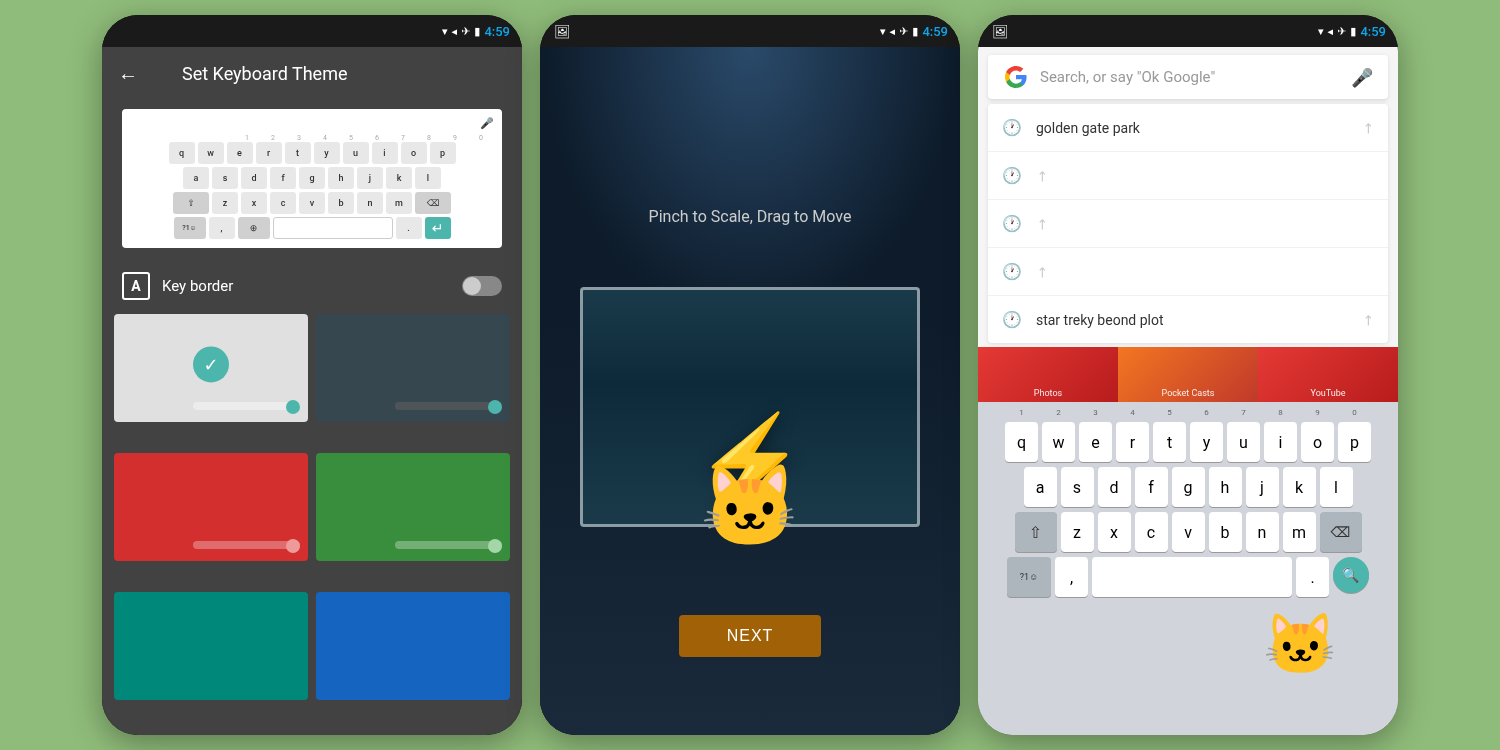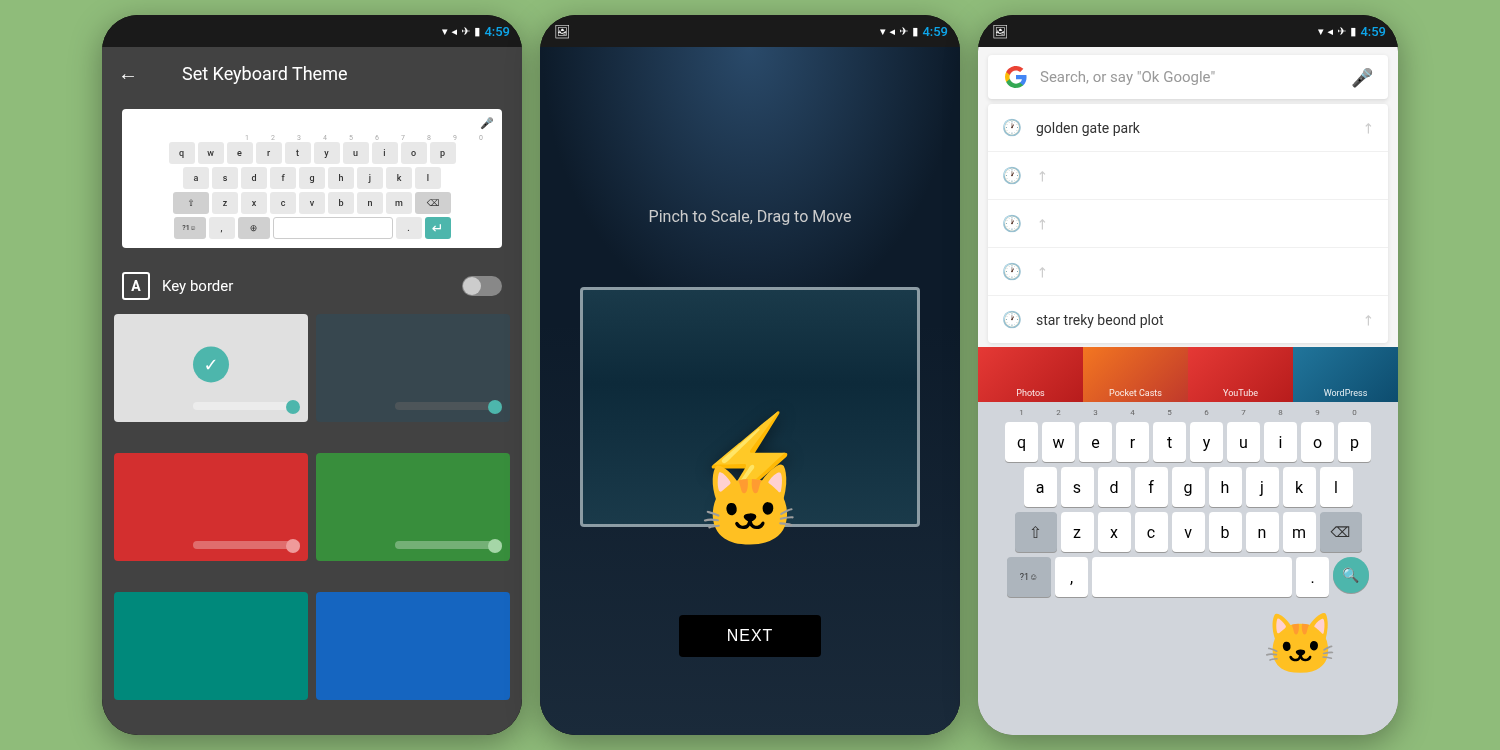--- a/index.html
+++ b/index.html
@@ -297,21 +297,21 @@
       justify-content: center;
     }
     .pikachu-emoji {
       font-size: 90px;
       margin-bottom: 10px;
       filter: drop-shadow(0 4px 8px rgba(0,0,0,0.5));
     }
     .next-btn {
       position: absolute;
       bottom: 78px;
-      background: #000000;
+      background: #a16207;
       color: #fff;
       border: none;
       border-radius: 4px;
       padding: 12px 48px;
       font-size: 16px;
       font-weight: 500;
       letter-spacing: 1px;
       z-index: 3;
     }
 
@@ -697,23 +697,20 @@
       <div class="phone3-thumbnails">
         <div class="thumb-item">
           <span class="thumb-label">Photos</span>
         </div>
         <div class="thumb-item" style="background:linear-gradient(135deg,#f37621,#c0392b)">
           <span class="thumb-label">Pocket Casts</span>
         </div>
         <div class="thumb-item" style="background:linear-gradient(135deg,#e53935,#b71c1c)">
           <span class="thumb-label">YouTube</span>
         </div>
-        <div class="thumb-item" style="background:linear-gradient(135deg,#21759b,#0d4c6e)">
-          <span class="thumb-label">WordPress</span>
-        </div>
       </div>
 
       <div class="phone3-keyboard">
 
         <div class="pikachu-overlay" style="font-size:60px;right:60px;bottom:55px;">🐱</div>
 
         <div class="kb-numbers-row">
           <span class="kb-num-key">1</span>
           <span class="kb-num-key">2</span>
           <span class="kb-num-key">3</span>

